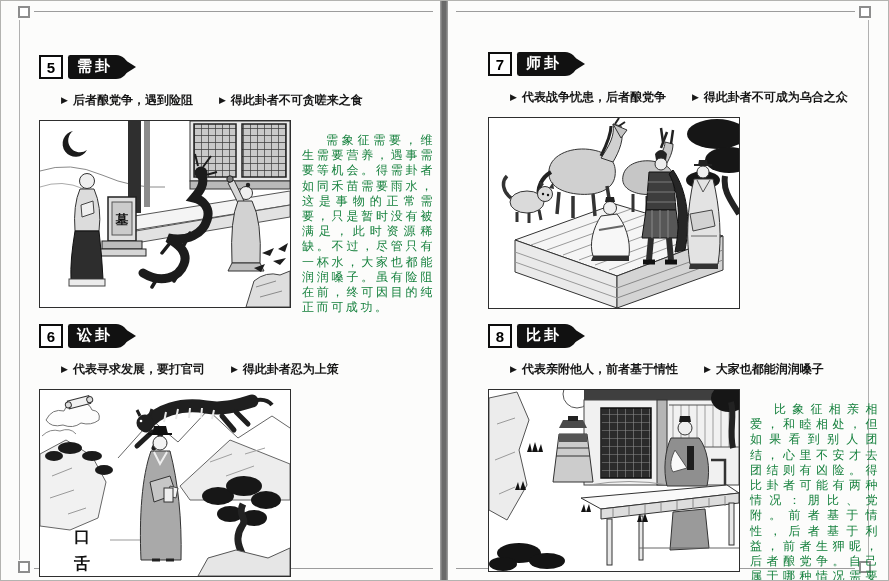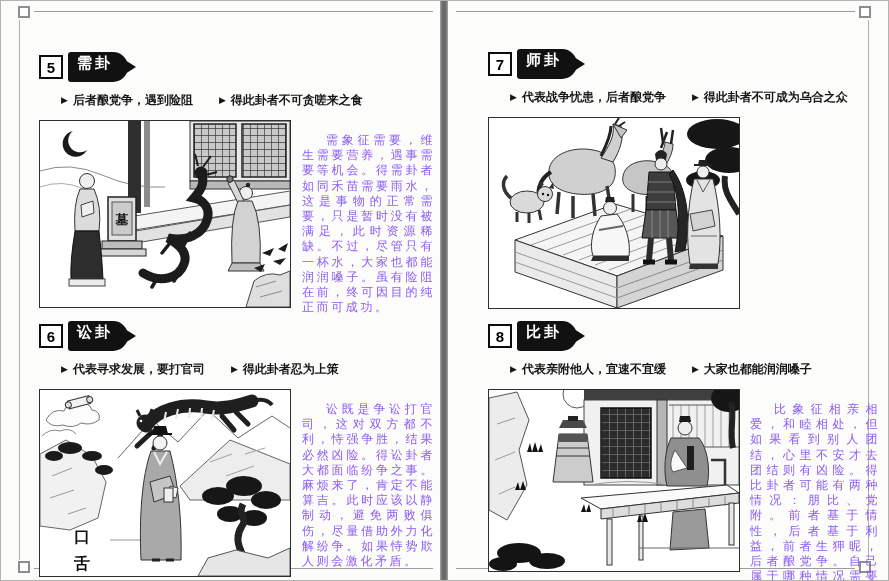--- a/index.html
+++ b/index.html
@@ -24,42 +24,42 @@
   .s8 { left:487px; top:323px; }
 
   .hdr { display:flex; align-items:center; height:24px; }
   .numbox {
     width:20px; height:20px; border:2px solid #0d0d0d; background:#fff; color:#000;
     display:flex; align-items:center; justify-content:center;
     font-family:"Liberation Sans","DejaVu Sans",sans-serif; font-weight:bold; font-size:15px;
   }
   .banner {
     position:relative; margin-left:5px; background:#111; color:#fff; height:22px;
-    display:flex; align-items:center; padding:0 15px 8px 9px;
+    display:flex; align-items:center; padding:0 15px 2px 9px;
     font-size:15px; font-weight:bold; letter-spacing:3px;
     border-radius:3px 15px 15px 3px;
   }
   .banner::after {
     content:""; position:absolute; right:-8px; top:50%; transform:translateY(-50%);
     width:0; height:0; border-left:11px solid #111;
     border-top:7px solid transparent; border-bottom:7px solid transparent;
   }
   .bullets {
     display:flex; gap:26px; margin:13px 0 0 22px;
     font-family:"Liberation Sans","DejaVu Sans",sans-serif;
     font-size:12px; font-weight:bold; color:#161616; white-space:nowrap;
   }
   .bullet { display:flex; align-items:center; gap:5px; }
   .bullet .tri { font-size:9px; line-height:1; }
   .content { display:flex; align-items:flex-start; margin-top:11px; }
   .frame { border:1px solid #2e2e2e; background:#fff; flex:none; line-height:0; }
   .para {
     margin:13px 0 0 11px; width:134px;
     font-size:12px; line-height:15.2px; letter-spacing:2.6px;
-    text-align:justify; text-indent:2em; color:#8b5cf6;
+    text-align:justify; text-indent:2em; color:#15803d;
   }
   .section.right .para { width:130px; margin-left:10px; }
   svg text { font-family:inherit; }
 </style>
 </head>
 <body>
 
 <div class="sheet">
 
   <div class="corner" style="left:17px;top:5px"></div>
@@ -195,21 +195,20 @@
           <ellipse cx="226" cy="110" rx="15" ry="9" fill="#171717"></ellipse>
           <ellipse cx="190" cy="124" rx="13" ry="8" fill="#171717"></ellipse>
           <ellipse cx="214" cy="128" rx="13" ry="8" fill="#171717"></ellipse>
           <path d="M206 172 C199 158 194 148 202 136 C208 128 197 126 203 114" fill="none" stroke="#222" stroke-width="7"></path>
           <path d="M158 186 L168 168 L196 160 L228 168 L250 158 L250 186 Z" fill="#e6e6e6" stroke="#555"></path>
           <path d="M70 150 H100" stroke="#999"></path>
           <text x="42" y="152" text-anchor="middle" font-size="16" font-weight="bold" fill="#111">口</text>
           <text x="42" y="179" text-anchor="middle" font-size="16" font-weight="bold" fill="#111">舌</text>
         </svg>
       </div>
-      <div class="para">讼既是争讼打官司，这对双方都不利，恃强争胜，结果必然凶险。得讼卦者大都面临纷争之事。麻烦来了，肯定不能算吉。此时应该以静制动，避免两败俱伤，尽量借助外力化解纷争。如果恃势欺人则会激化矛盾。</div>
     </div>
   </div>
 
   <div class="section right s7">
     <div class="hdr">
       <div class="numbox">7</div>
       <div class="banner">师卦</div>
     </div>
     <div class="bullets">
       <span class="bullet">
@@ -281,21 +280,21 @@
   </div>
 
   <div class="section right s8">
     <div class="hdr">
       <div class="numbox">8</div>
       <div class="banner">比卦</div>
     </div>
     <div class="bullets">
       <span class="bullet">
         <span class="tri">▶</span>
-        <span>代表亲附他人，宜速不宜缓</span>
+        <span>代表亲附他人，前者基于情性</span>
       </span>
       <span class="bullet">
         <span class="tri">▶</span>
         <span>大家也都能润润嗓子</span>
       </span>
     </div>
     <div class="content">
       <div class="frame">
         <svg viewBox="0 0 250 181" width="250" height="181">
           <defs>

